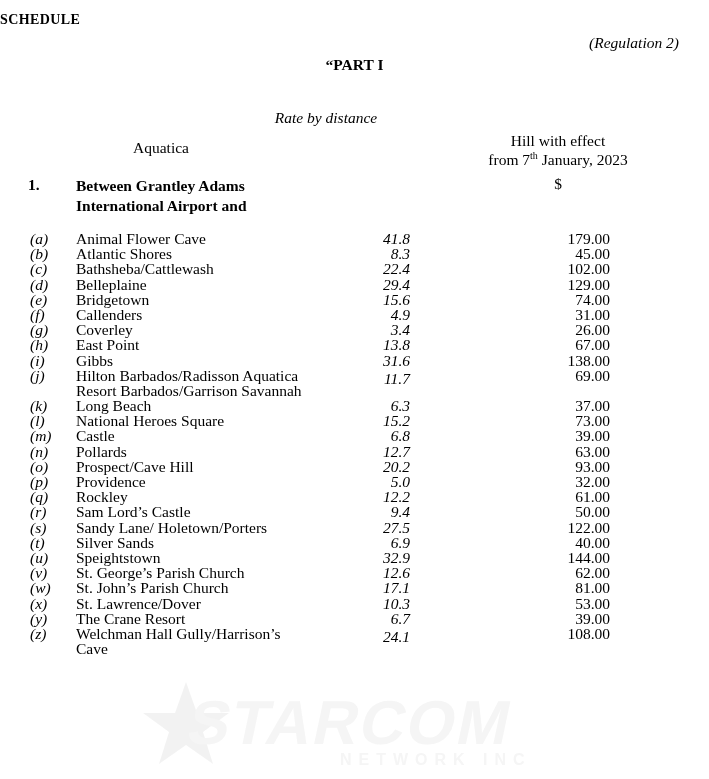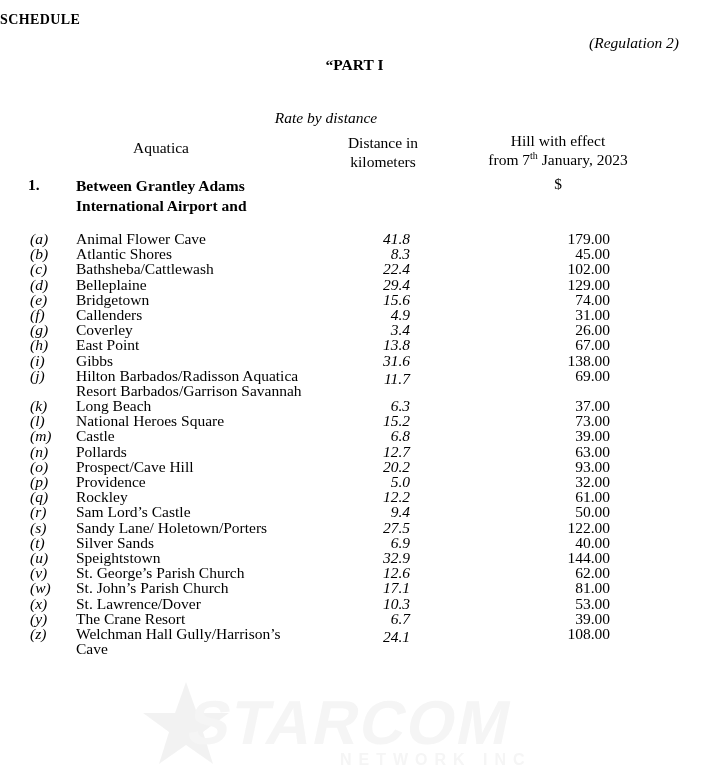--- a/index.html
+++ b/index.html
@@ -190,24 +190,20 @@
   <div class="schedule-title">SCHEDULE</div>
 
   <div class="regulation">(Regulation 2)</div>
 
   <div class="part-title">“PART I</div>
 
   <div class="rate-by-distance">Rate by distance</div>
 
   <div class="col-head col-head-journey">Aquatica</div>
 
-  <div class="col-head col-head-distance">
-    <div>Distance in</div>
-    <div>kilometers</div>
-  </div>
 
   <div class="col-head col-head-fares">
     <div>Hill with effect</div>
     <div><span>from 7</span><sup>th</sup><span> January, 2023</span></div>
   </div>
 
   <div class="dollar-head">$</div>
 
   <div class="section-no">1.</div>
   <div class="section-title">

